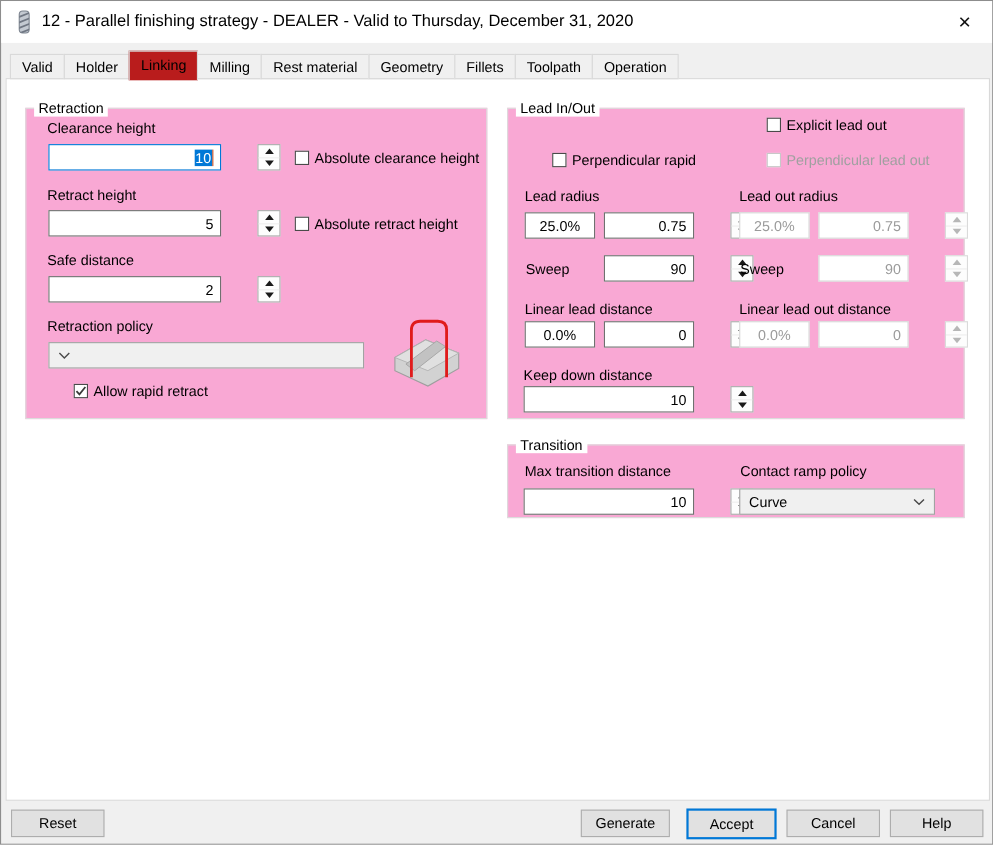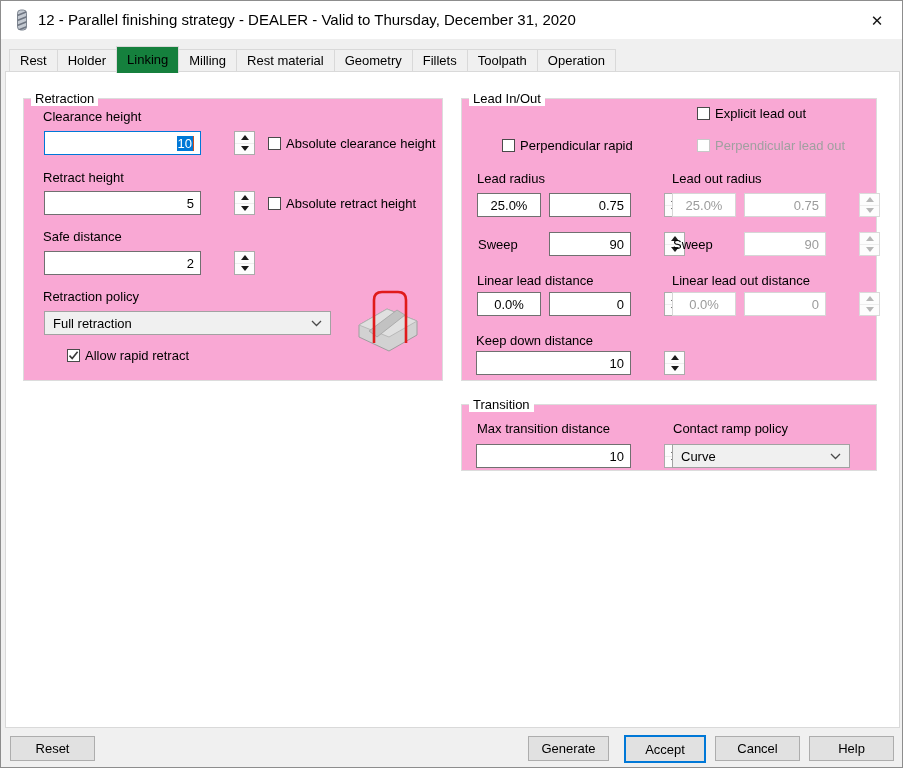--- a/index.html
+++ b/index.html
@@ -13,21 +13,21 @@
   
   .titlebar{position:absolute;left:0;top:0;width:100%;height:38px;background:#fff;}
   .app-icon{position:absolute;left:13px;top:8px;}
   .title-text{position:absolute;left:37px;top:0;height:38px;line-height:38px;font-size:15px;white-space:nowrap;}
   .close-btn{position:absolute;right:8px;top:4px;width:34px;height:30px;display:flex;align-items:center;justify-content:center;cursor:pointer;}
   .close-x{font-size:15px;color:#111;line-height:1;}
   
   .version-link{position:absolute;right:19px;top:47px;color:#5a5a5a;text-decoration:underline;cursor:pointer;margin-top:21px;}
   .tabs{position:absolute;left:8px;top:45px;height:26px;display:flex;align-items:flex-end;z-index:3;}
   .tab{height:23px;padding:3px 10px 0 10px;background:#f0f0f0;border:1px solid #d9d9d9;margin-right:-1px;white-space:nowrap;cursor:pointer;}
-  .tab.active{height:27px;margin-bottom:-1px;padding-top:5px;background:#15803d;border-bottom:none;z-index:4;position:relative;}
+  .tab.active{height:27px;margin-bottom:-1px;padding-top:5px;background:#b91c1c;border-bottom:none;z-index:4;position:relative;}
   
   .panel{position:absolute;left:4px;top:70px;width:895px;height:657px;background:#fff;border:1px solid #d9d9d9;z-index:1;}
   
   .group{position:absolute;border:1px solid #dcdcdc;background:#f9a8d4;z-index:2;}
   .group-caption{position:absolute;top:-8px;left:7px;background:#fff;padding:0 4px;white-space:nowrap;}
   .lbl{position:absolute;white-space:nowrap;z-index:2;}
   
   .row{position:absolute;display:flex;z-index:2;gap:31px;}
   .tbox{height:24px;background:#fff;border:1px solid #707070;display:flex;align-items:center;justify-content:flex-end;padding:0 6px;}
   .tbox.center{justify-content:center;}
@@ -82,21 +82,21 @@
       </svg>
     </span>
     <span class="title-text">12 - Parallel finishing strategy - DEALER - Valid to Thursday, December 31, 2020</span>
     <div class="close-btn">
       <span class="close-x">✕</span>
     </div>
   </div>
 
   <div class="version-link">20.0.0.32643</div>
   <div class="tabs">
-    <div class="tab">Rest</div>
+    <div class="tab">Valid</div>
     <div class="tab">Holder</div>
     <div class="tab active">Linking</div>
     <div class="tab">Milling</div>
     <div class="tab">Rest material</div>
     <div class="tab">Geometry</div>
     <div class="tab">Fillets</div>
     <div class="tab">Toolpath</div>
     <div class="tab">Operation</div>
   </div>
 
@@ -155,21 +155,20 @@
           <span class="arr-up"></span>
         </div>
       <div class="spin-btn">
           <span class="arr-down"></span>
         </div>
     </div>
   </div>
 
   <span class="lbl" style="left:42px;top:288px;">Retraction policy</span>
   <div class="combo" style="left:43px;top:310px;width:287px;">
-    <span class="combo-text">Full retraction</span>
     <svg width="11" height="7" viewBox="0 0 11 7">
         <path d="M1 1 L5.5 5.5 L10 1" stroke="#4a4a4a" stroke-width="1.3" fill="none"></path>
       </svg>
   </div>
 
   <div class="preview">
     <svg width="70" height="70" viewBox="0 0 70 70">
       <polygon points="6,40 34,24 64,36 64,50 36,66 6,52" fill="#d2d2d2" stroke="#9e9e9e" stroke-width="1"></polygon>
       <polygon points="6,40 34,24 64,36 36,52" fill="#e0e0e0" stroke="#b0b0b0" stroke-width="0.8"></polygon>
       <polygon points="16,46 44,25 52,30 24,52" fill="#c2c2c2" stroke="#a2a2a2" stroke-width="0.8"></polygon>

